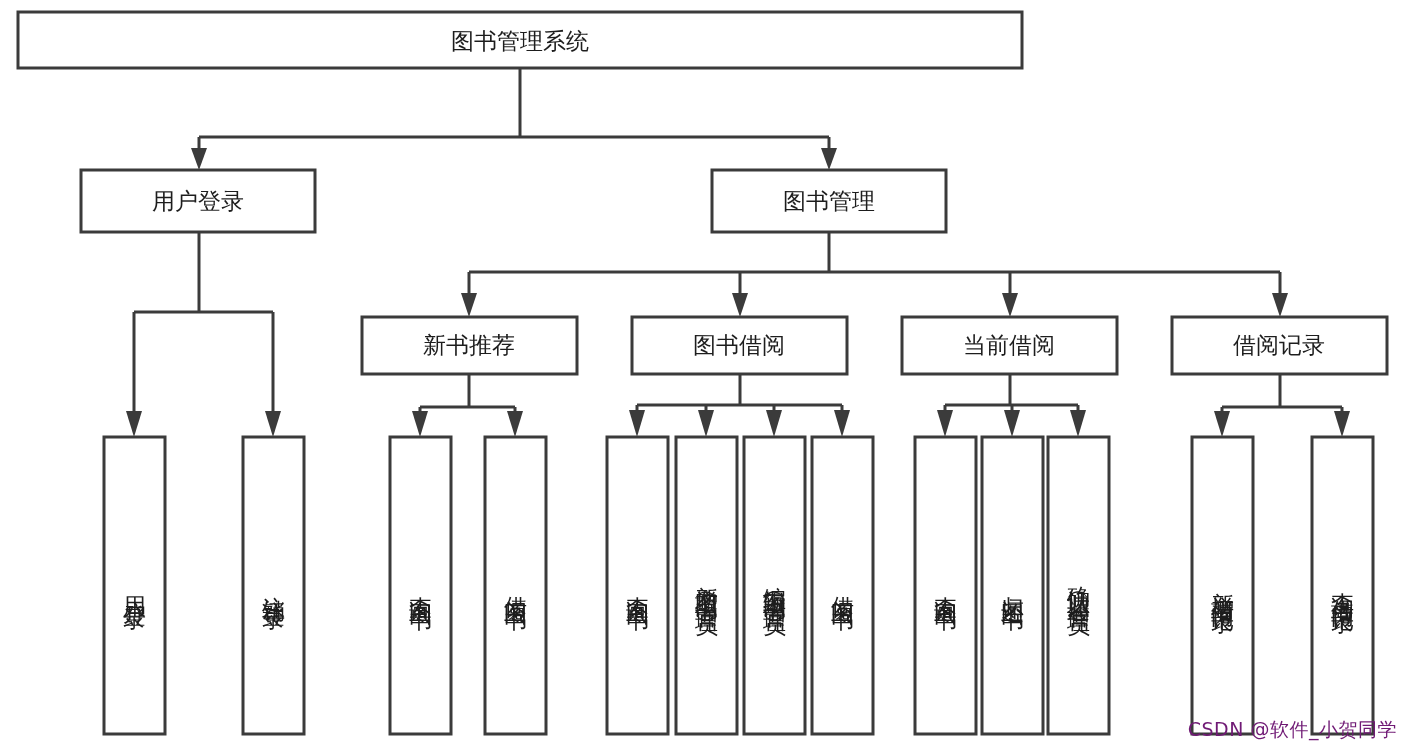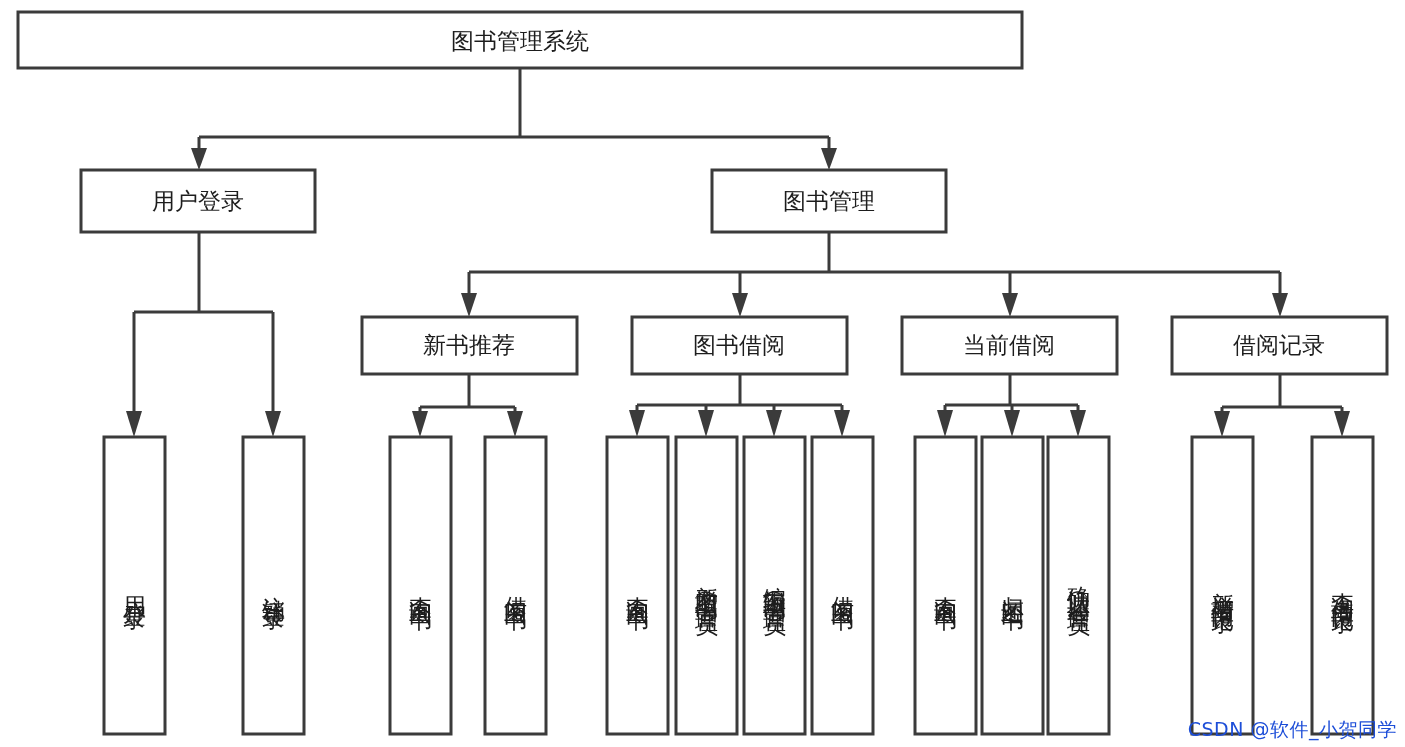--- a/index.html
+++ b/index.html
@@ -63,21 +63,21 @@
     color: #1d1d1d;
     white-space: nowrap;
     pointer-events: none;
   }
   #watermark {
     position: absolute;
     right: 8px;
     bottom: 4px;
     font-family: "DejaVu Sans", "Liberation Sans", sans-serif;
     font-size: 19px;
-    color: #1d4ed8;
+    color: #701a75;
     letter-spacing: 0.5px;
     white-space: nowrap;
   }
 </style>
 </head>
 <body>
 
 <div id="diagram-root">
 
   <svg id="tree-svg" viewBox="0 0 1405 747">

